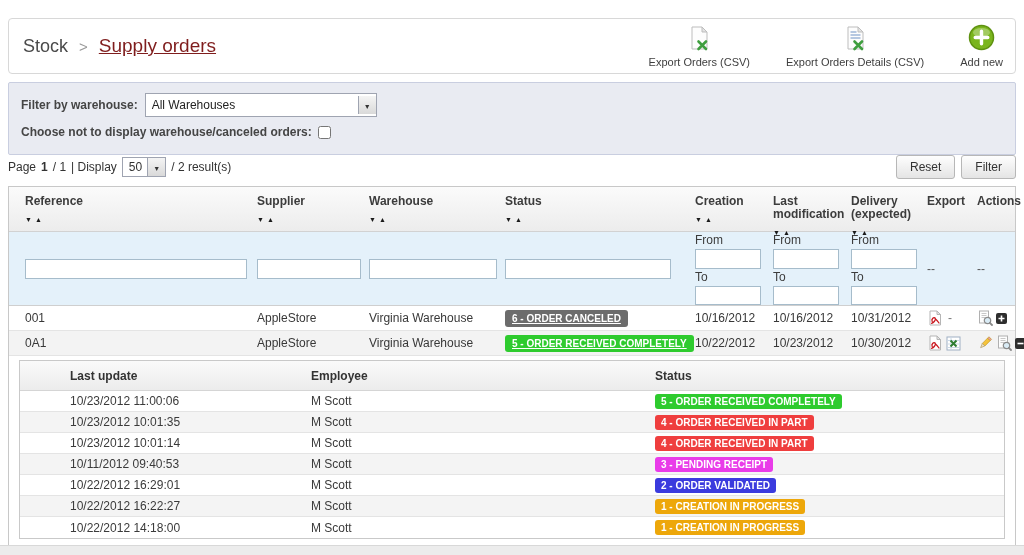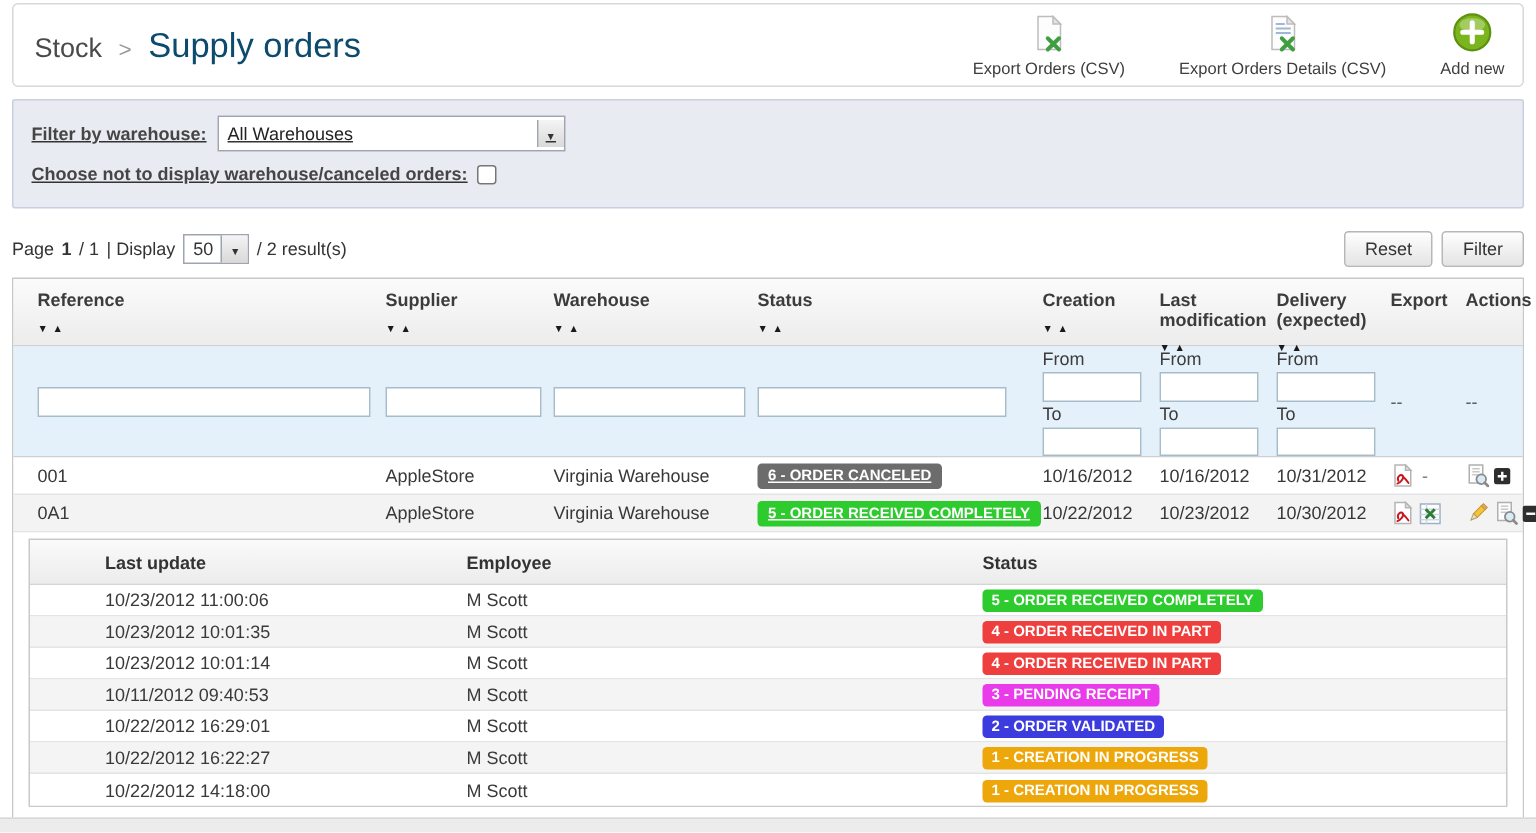--- a/index.html
+++ b/index.html
@@ -4,51 +4,49 @@
 <style>
   * { box-sizing: border-box; margin: 0; padding: 0; }
   html,body { width:1024px; height:555px; overflow:hidden; }
   body {
     font-family: "Liberation Sans", sans-serif;
     font-size: 12px;
     color: #333;
     background: #fff;
     position: relative;
   }
-  .page { padding: 2px 8px 0; }
+  .page { padding: 18px 8px 0; }
 
   
   .top-bar {
     height: 56px;
     background: #fff;
     border: 1px solid #D8D8D8;
     border-radius: 4px;
     display: flex;
     align-items: center;
     justify-content: space-between;
     padding: 0 12px 0 14px;
     margin-bottom: 8px;
   }
   .crumbs { display: flex; align-items: baseline; }
   .crumb-root { font-size: 18px; color: #4A4A4A; cursor: pointer; }
   .crumb-sep { font-size: 15px; color: #999; margin: 0 11px; }
-  .crumb-title { font-size: 23px; color: #0c4a6e; }
+  .crumb-title { font-size: 19px; color: #7f1d1d; text-decoration: underline; }
   .top-actions { display: flex; align-items: flex-end; gap: 36px; }
   .top-action { display: flex; flex-direction: column; align-items: center; cursor: pointer; }
   .top-action .lbl { font-size: 11px; color: #3E3E3E; margin-top: 2px; white-space: nowrap; }
 
   
   .filter-panel {
     background: #E9EBF2;
     border: 1px solid #C9CEE0;
     border-radius: 2px;
     height: 73px;
     padding: 10px 12px;
-    margin-bottom: 15px;
-    text-decoration: underline;
   }
   .fp-row { display: flex; align-items: center; margin-bottom: 8px; }
   .fp-label { font-weight: bold; color: #454545; }
   .fake-select {
     display: inline-flex; align-items: center; justify-content: space-between;
     background: #fff; border: 1px solid #9FA4B1; height: 24px;
     width: 232px; padding-left: 6px; margin-left: 7px; cursor: pointer;
   }
   .fake-select .sel-txt { color: #222; }
   .sel-btn {

